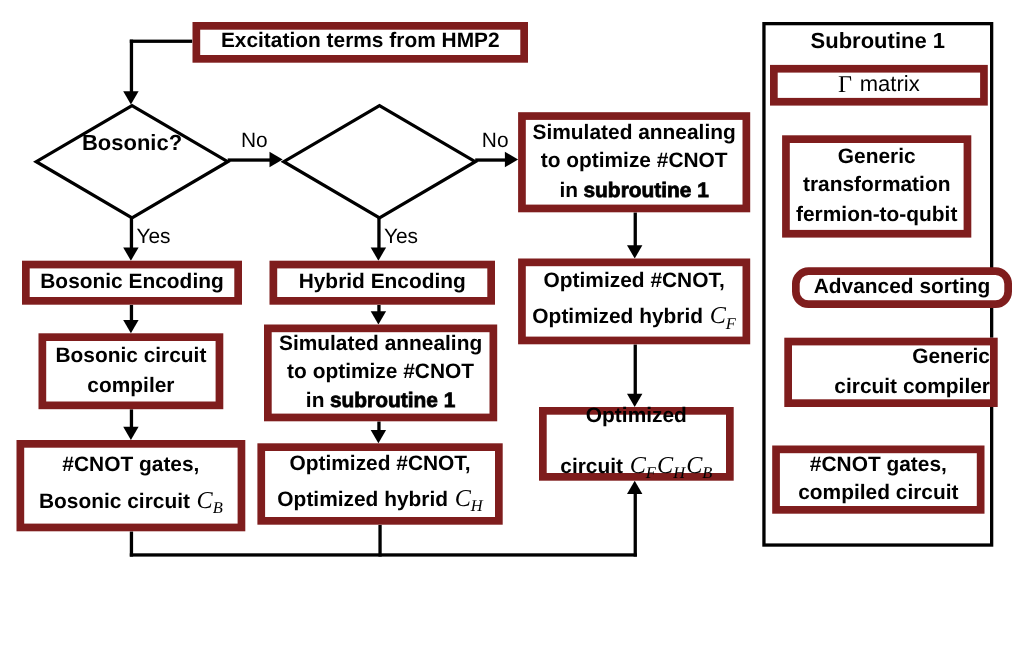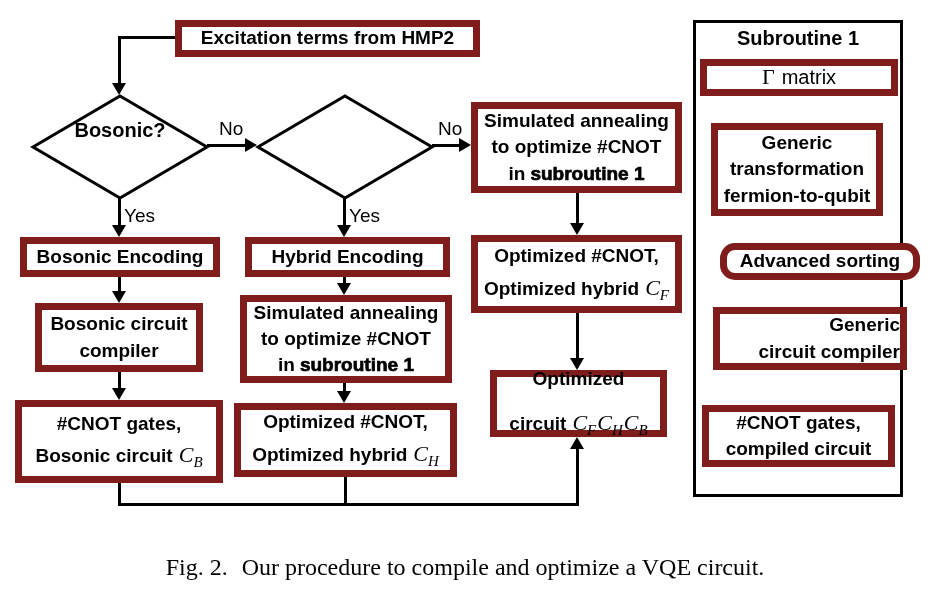--- a/index.html
+++ b/index.html
@@ -187,17 +187,14 @@
   <div class="box" style="left:713px;top:307px;width:194px;height:63px;align-items:flex-end;">
     <div>Generic</div>
     <div>circuit compiler</div>
   </div>
 
   <div class="box" style="left:702px;top:405px;width:193px;height:62px;">
     <div>#CNOT gates,</div>
     <div>compiled circuit</div>
   </div>
 
-  <div class="caption" style="top:554px;">
-    <span>Fig. 2.</span><span class="caption-text">Our procedure to compile and optimize a VQE circuit.</span>
-  </div>
 
 </div>
 
 </body></html>

